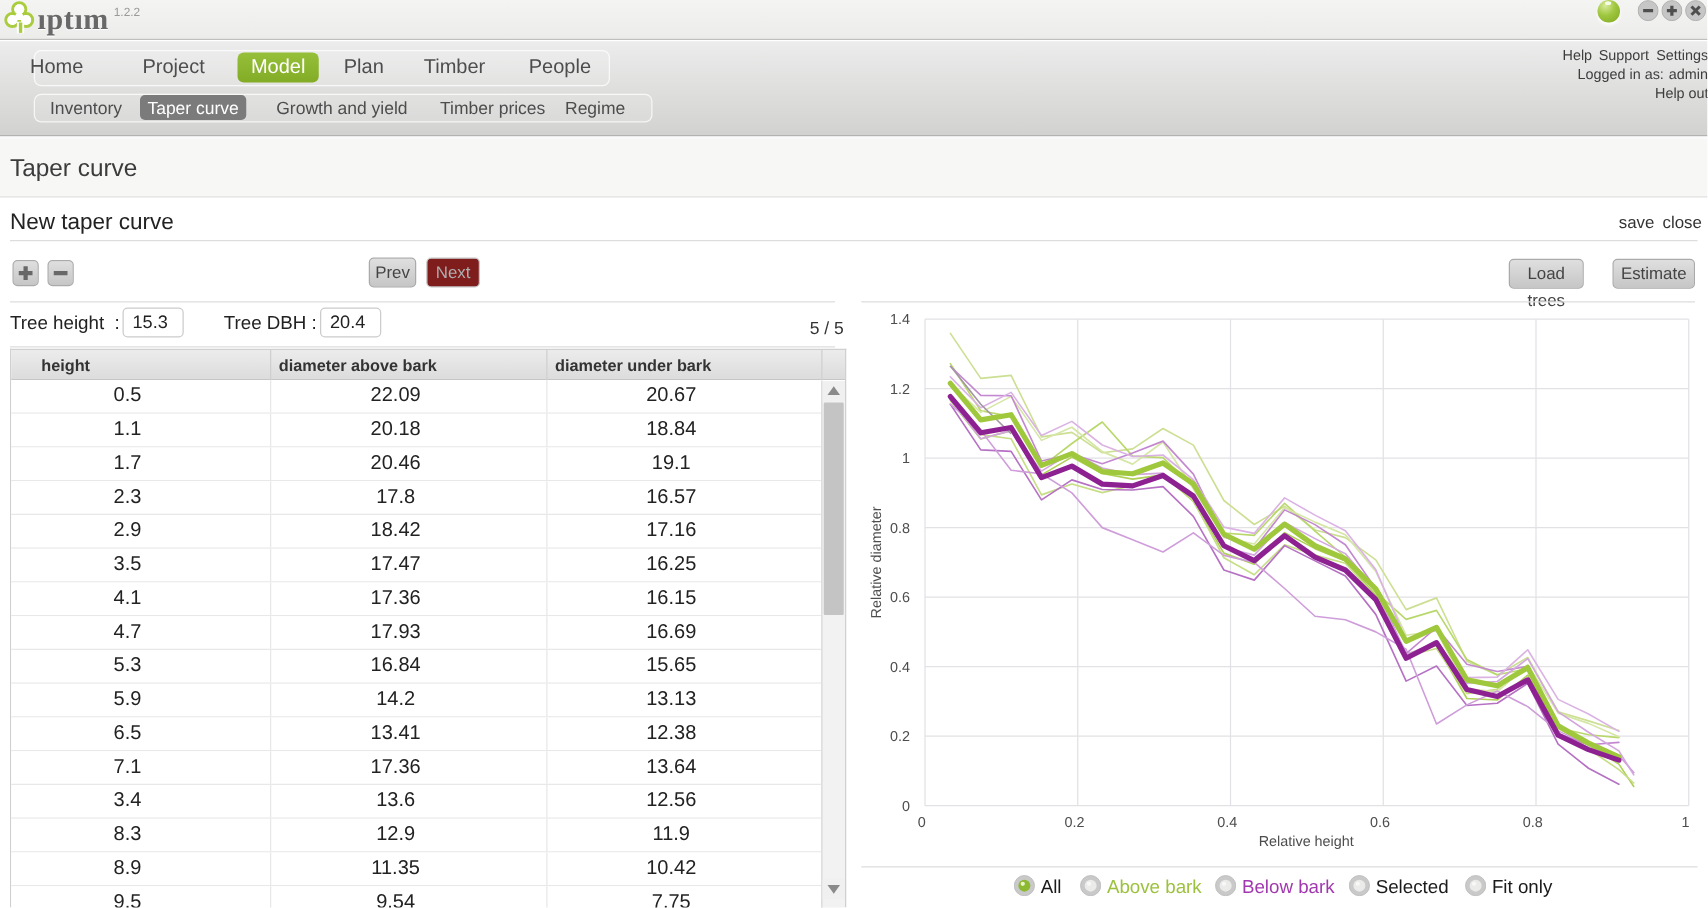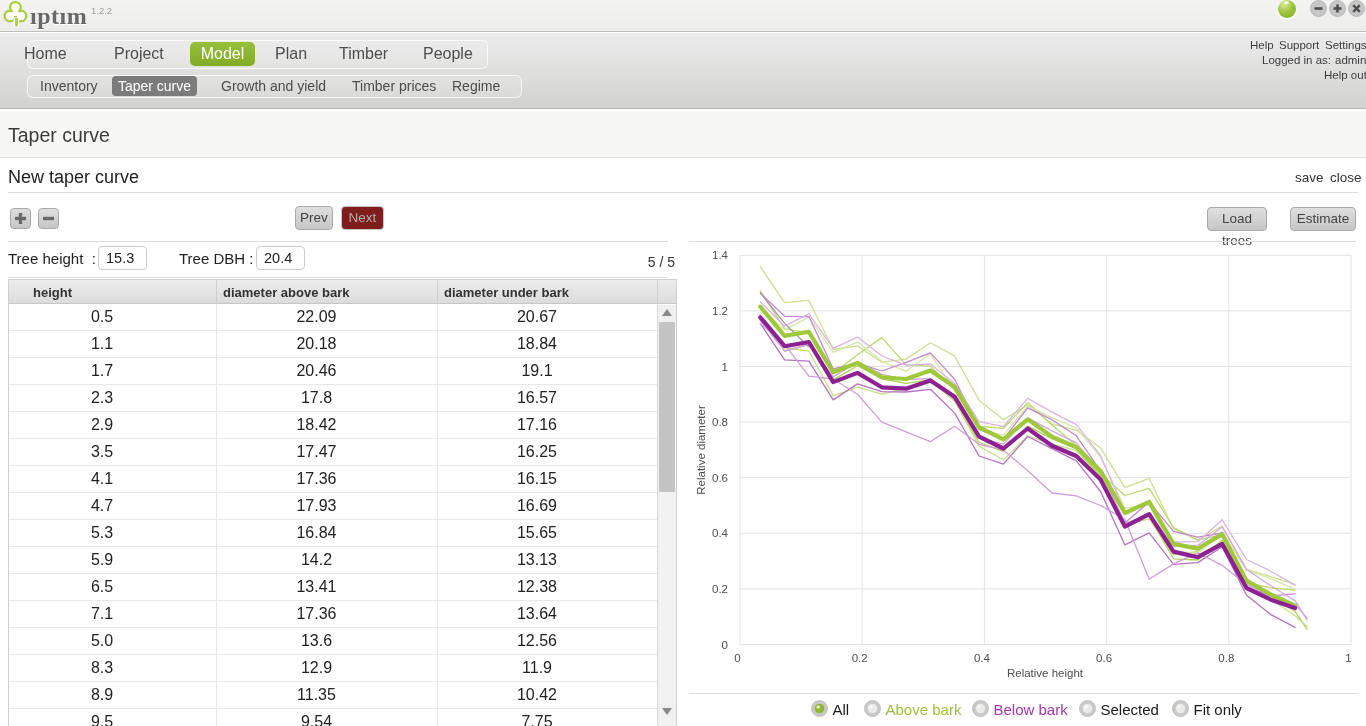--- a/index.html
+++ b/index.html
@@ -186,21 +186,21 @@
       <div class="td c1">6.5</div>
       <div class="td c2">13.41</div>
       <div class="td c3">12.38</div>
     </div>
 <div class="tr">
       <div class="td c1">7.1</div>
       <div class="td c2">17.36</div>
       <div class="td c3">13.64</div>
     </div>
 <div class="tr">
-      <div class="td c1">5.0</div>
+      <div class="td c1">3.4</div>
       <div class="td c2">13.6</div>
       <div class="td c3">12.56</div>
     </div>
 <div class="tr">
       <div class="td c1">8.3</div>
       <div class="td c2">12.9</div>
       <div class="td c3">11.9</div>
     </div>
 <div class="tr">
       <div class="td c1">8.9</div>

